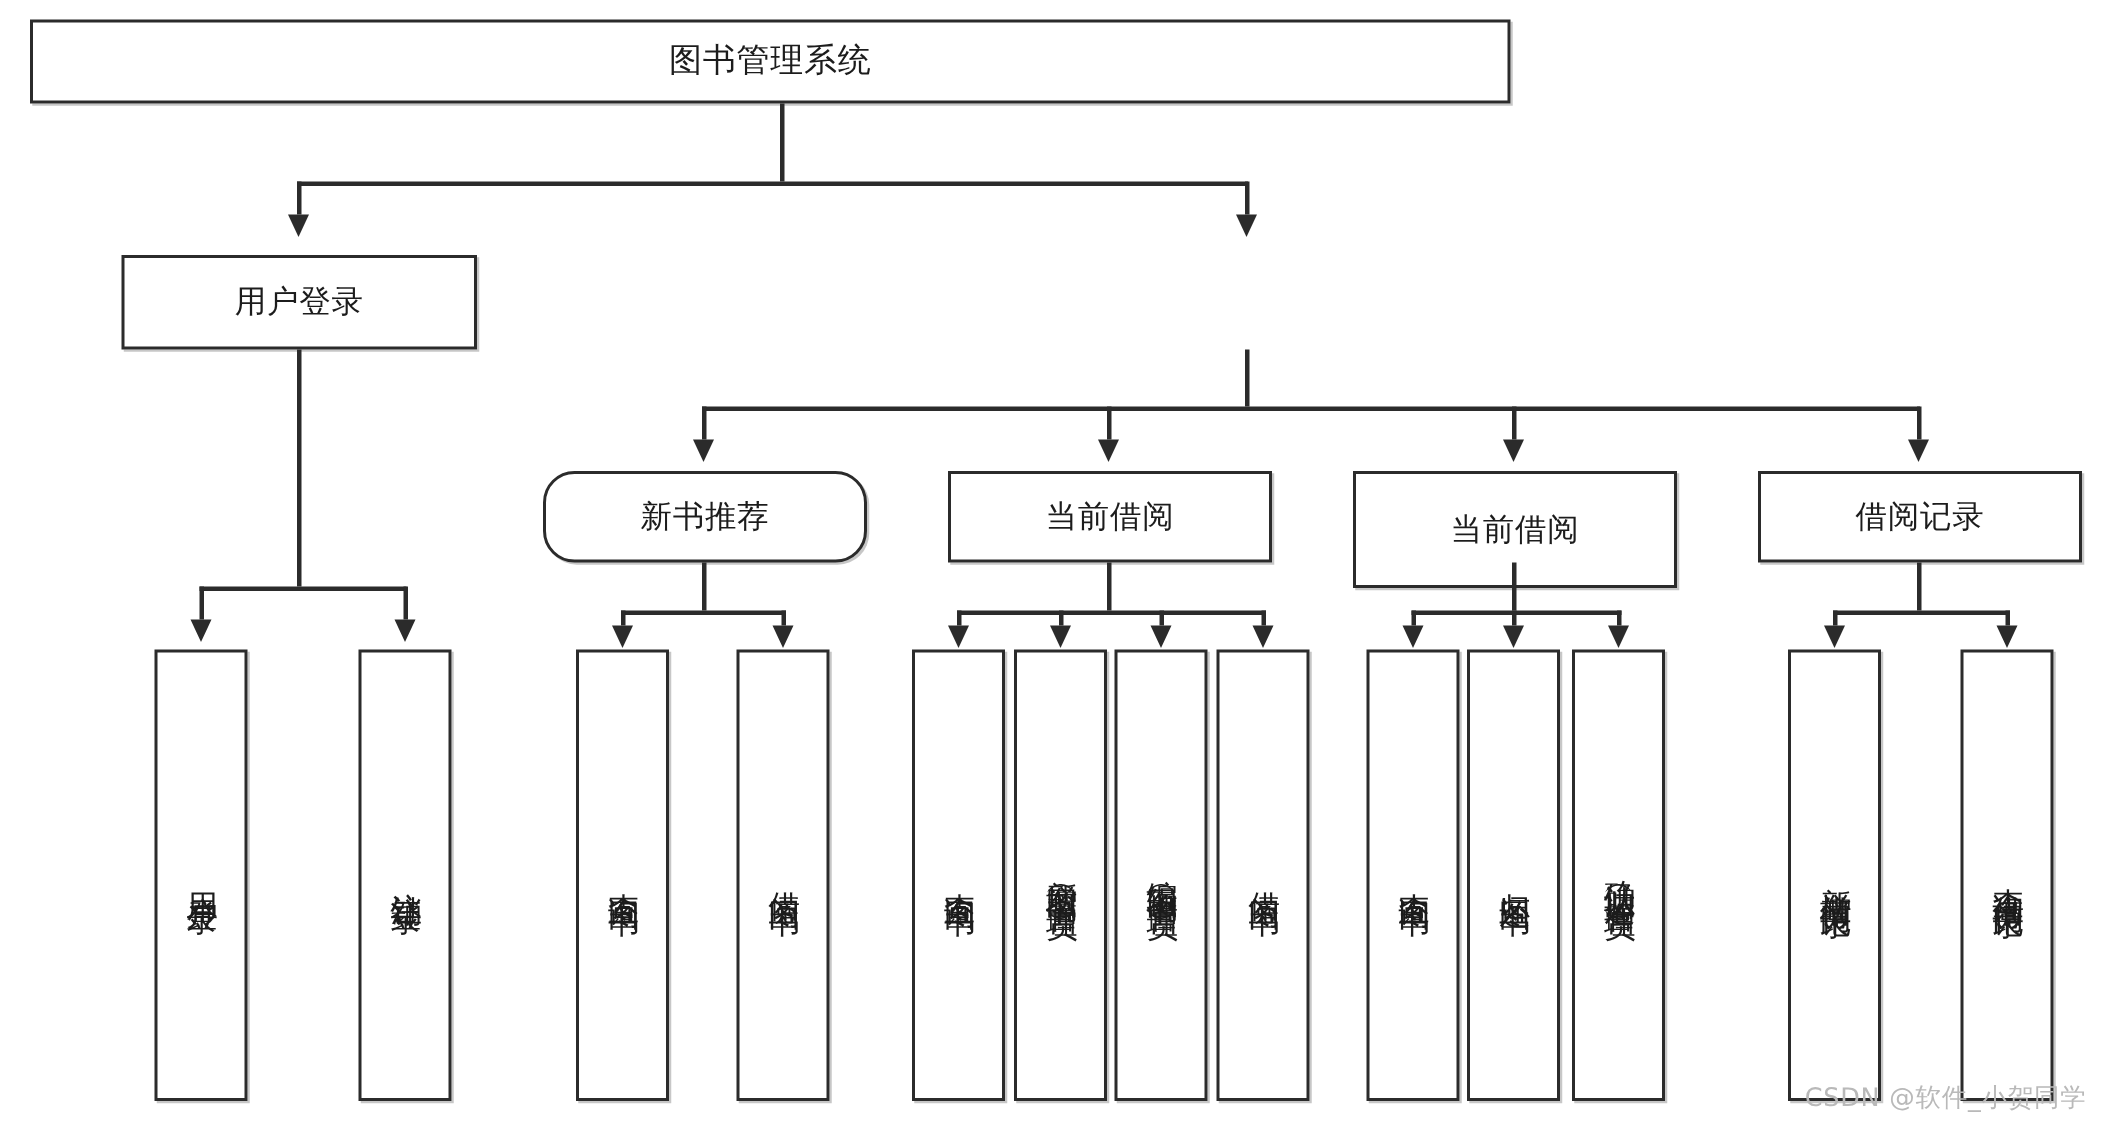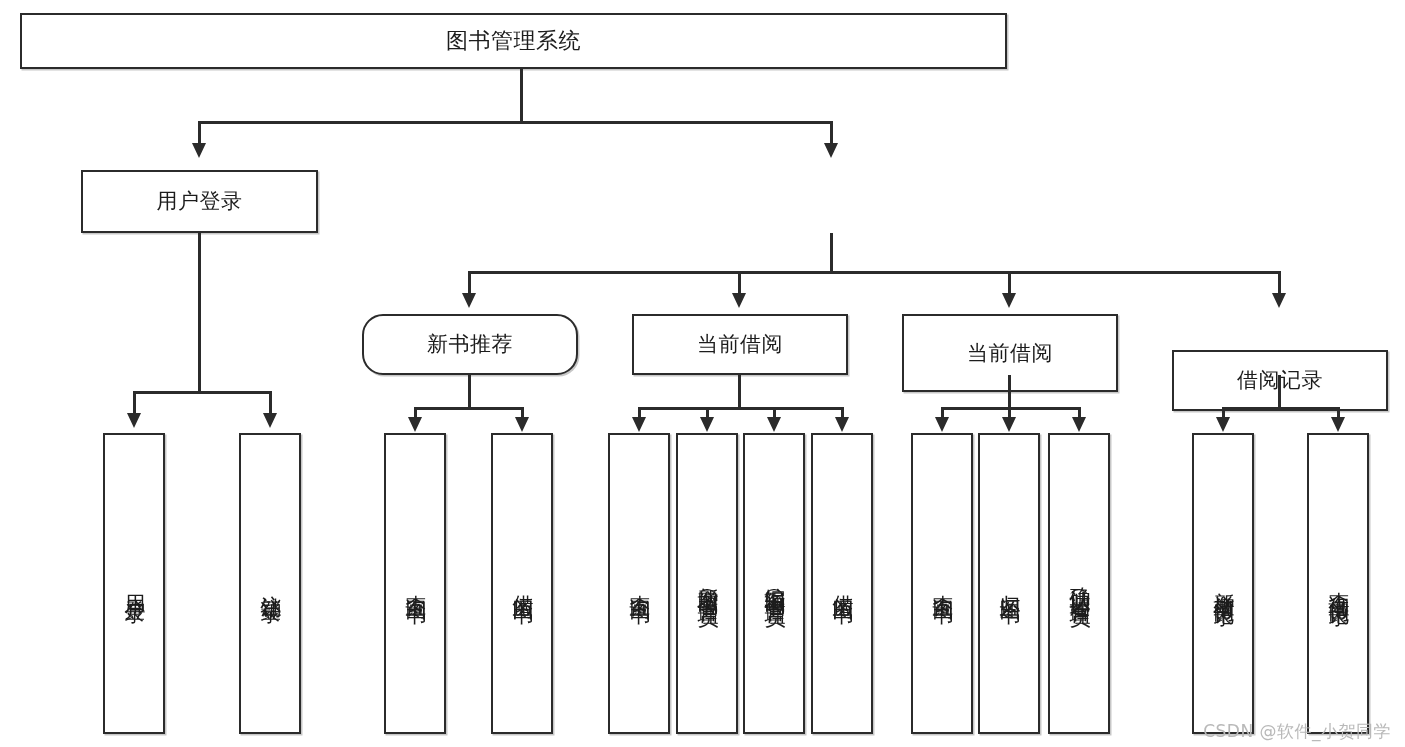--- a/index.html
+++ b/index.html
@@ -125,21 +125,21 @@
 
   <div class="node lvl3" style="left:362px;top:314px;width:216px;height:61px;border-radius:21px;">
     <span class="label">新书推荐</span>
   </div>
   <div class="node lvl3" style="left:632px;top:314px;width:216px;height:61px;">
     <span class="label">当前借阅</span>
   </div>
   <div class="node lvl3" style="left:902px;top:314px;width:216px;height:78px;">
     <span class="label">当前借阅</span>
   </div>
-  <div class="node lvl3" style="left:1172px;top:314px;width:216px;height:61px;margin-top:36px;">
+  <div class="node lvl3" style="left:1172px;top:314px;width:216px;height:61px;">
     <span class="label">借阅记录</span>
   </div>
 
   <div class="conn vline" style="left:468px;top:375px;height:32px;"></div>
   <div class="conn hline" style="left:414px;top:407px;width:110px;"></div>
   <div class="conn vline" style="left:414px;top:407px;height:10px;"></div>
   <div class="arrow" style="left:408px;top:417px;"></div>
   <div class="conn vline" style="left:521px;top:407px;height:10px;"></div>
   <div class="arrow" style="left:515px;top:417px;"></div>
 

